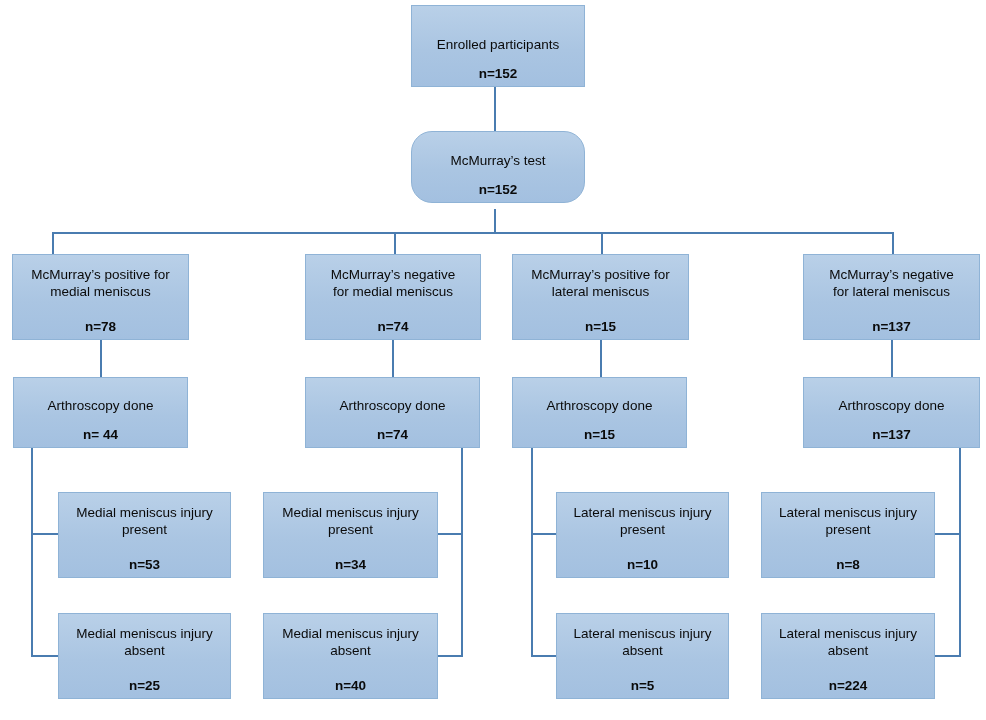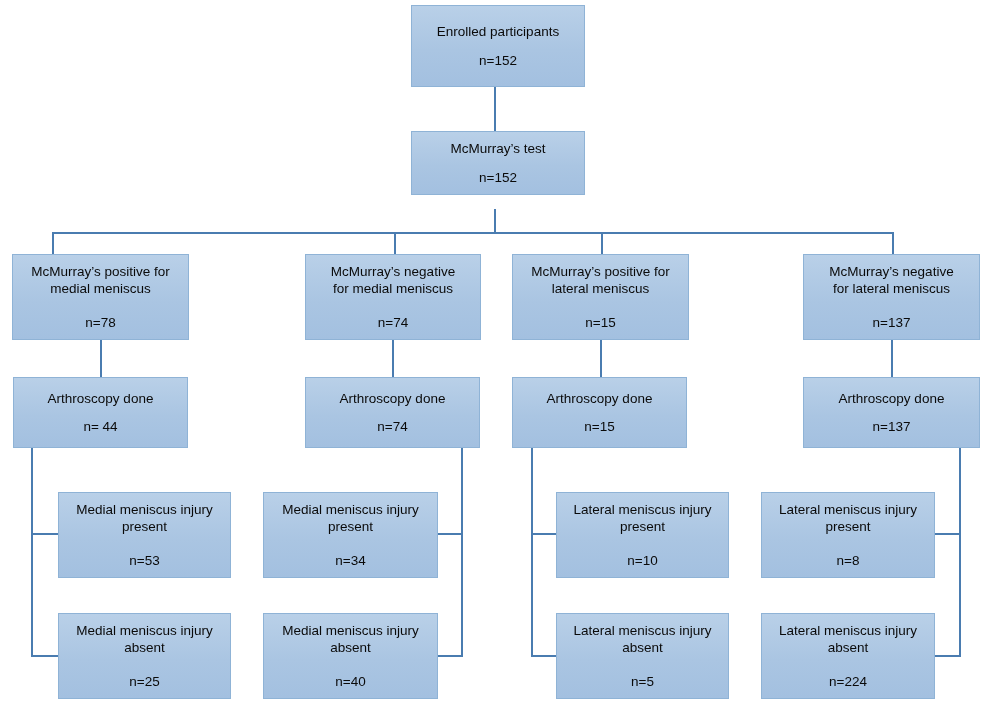--- a/index.html
+++ b/index.html
@@ -19,34 +19,35 @@
     overflow: hidden;
   }
   .node {
     position: absolute;
     box-sizing: border-box;
     background: linear-gradient(180deg, #b9d0e8 0%, #aac5e2 55%, #a3c0e0 100%);
     border: 1px solid #8fb3d6;
     display: flex;
     flex-direction: column;
     align-items: center;
-    justify-content: center;
+    justify-content: flex-end;
     color: #0a0a0a;
     font-size: 13.5px;
     line-height: 1.28;
     text-align: center;
     padding: 4px 6px;
   }
   .node .title {
     white-space: pre-line;
     display: block;
   }
   .node .count {
     display: block;
     margin-top: 11px;
+    font-weight: bold;
   }
   .node.tight .count {
     margin-top: 17px;
   }
   .conn {
     position: absolute;
     background: #4a7cb0;
   }
   .conn.v { width: 2px; }
   .conn.h { height: 2px; }
@@ -84,21 +85,21 @@
 
   <div class="conn v" style="left:959px; top:448px; height:208px;"></div>
   <div class="conn h" style="left:934px; top:533px; width:27px;"></div>
   <div class="conn h" style="left:934px; top:655px; width:27px;"></div>
 
   <div class="node" style="left:411px; top:5px; width:174px; height:82px;">
     <span class="title">Enrolled participants</span>
     <span class="count">n=152</span>
   </div>
 
-  <div class="node" style="left:411px; top:131px; width:174px; height:64px;">
+  <div class="node" style="left:411px; top:131px; width:174px; height:72px;border-radius:21px;">
     <span class="title">McMurray’s test</span>
     <span class="count">n=152</span>
   </div>
 
   <div class="node tight" style="left:12px; top:254px; width:177px; height:86px;">
     <span class="title">McMurray’s positive for
 medial meniscus</span>
     <span class="count">n=78</span>
   </div>
 

